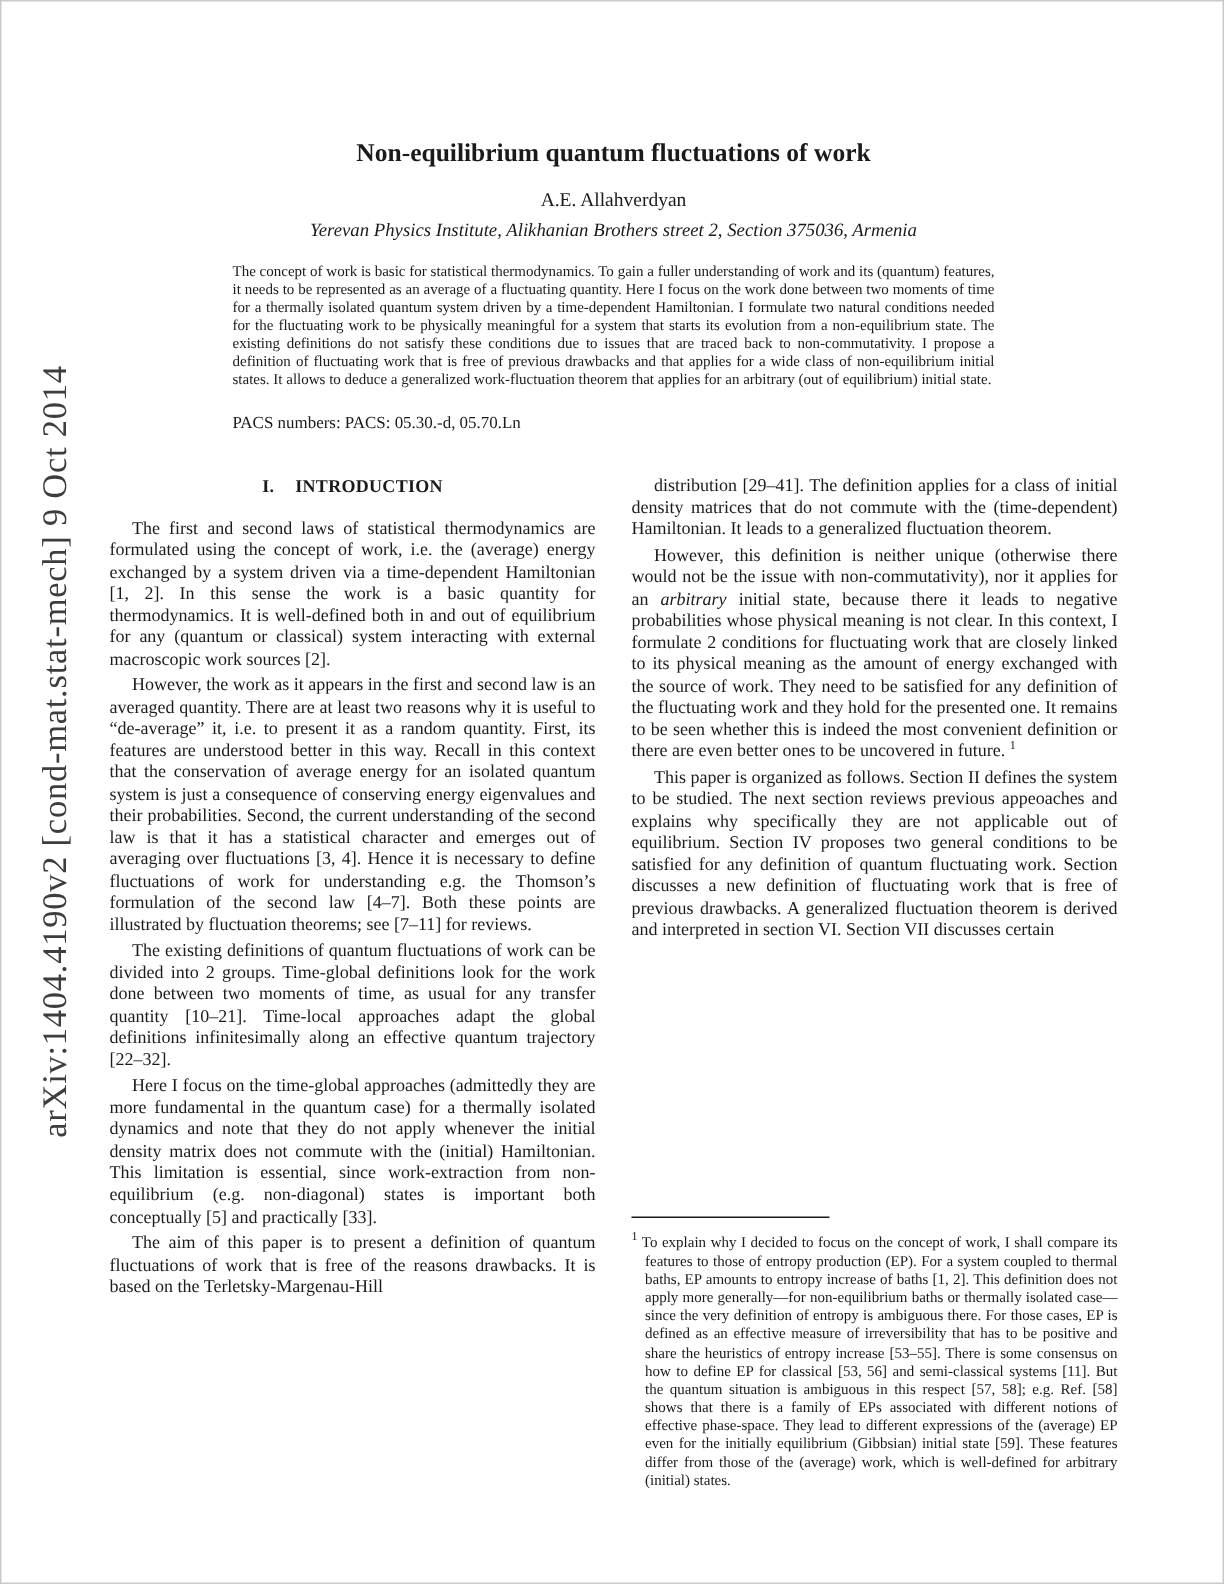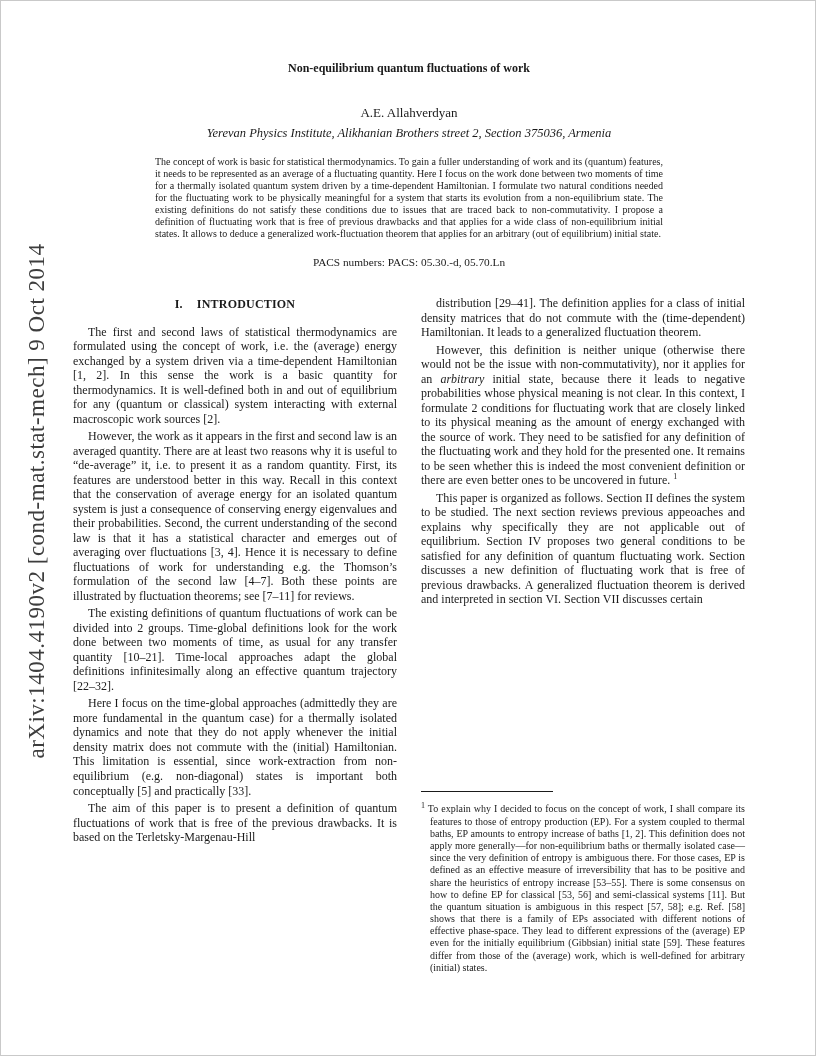--- a/index.html
+++ b/index.html
@@ -25,46 +25,47 @@
     color: #3d3d3d;
     letter-spacing: 0.5px;
   }
   .content {
     position: absolute;
     left: 72px; top: 60px;
     width: 672px;
   }
   .title {
     text-align: center;
-    font-size: 12px;
+    font-size: 17px;
     font-weight: bold;
+    margin-top: 31px;
   }
   .author {
     text-align: center;
     font-size: 13px;
-    margin-top: 29px;
+    margin-top: 13px;
   }
   .affiliation {
     text-align: center;
     font-size: 12.5px;
     font-style: italic;
     margin-top: 5px;
   }
   .abstract {
     width: 508px;
     margin: 15px auto 0 auto;
     font-size: 10px;
     line-height: 1.2;
     text-align: justify;
   }
   .pacs {
     width: 508px;
     margin: 16px auto 0 auto;
     font-size: 11.3px;
-    text-align: center;
+    text-align: left;
   }
   .columns {
     display: flex;
     gap: 24px;
     margin-top: 28px;
     height: 678px;
   }
   .column {
     width: 324px;
     font-size: 12px;
@@ -129,21 +130,21 @@
     <div class="columns">
 
       <div class="column">
         <h2 class="section-heading">
           <span>I.</span><span class="heading-text">INTRODUCTION</span>
         </h2>
         <p class="body-par">The first and second laws of statistical thermodynamics are formulated using the concept of work, i.e. the (average) energy exchanged by a system driven via a time-dependent Hamiltonian [1, 2]. In this sense the work is a basic quantity for thermodynamics. It is well-defined both in and out of equilibrium for any (quantum or classical) system interacting with external macroscopic work sources [2].</p>
         <p class="body-par">However, the work as it appears in the first and second law is an averaged quantity. There are at least two reasons why it is useful to “de-average” it, i.e. to present it as a random quantity. First, its features are understood better in this way. Recall in this context that the conservation of average energy for an isolated quantum system is just a consequence of conserving energy eigenvalues and their probabilities. Second, the current understanding of the second law is that it has a statistical character and emerges out of averaging over fluctuations [3, 4]. Hence it is necessary to define fluctuations of work for understanding e.g. the Thomson’s formulation of the second law [4–7]. Both these points are illustrated by fluctuation theorems; see [7–11] for reviews.</p>
         <p class="body-par">The existing definitions of quantum fluctuations of work can be divided into 2 groups. Time-global definitions look for the work done between two moments of time, as usual for any transfer quantity [10–21]. Time-local approaches adapt the global definitions infinitesimally along an effective quantum trajectory [22–32].</p>
         <p class="body-par">Here I focus on the time-global approaches (admittedly they are more fundamental in the quantum case) for a thermally isolated dynamics and note that they do not apply whenever the initial density matrix does not commute with the (initial) Hamiltonian. This limitation is essential, since work-extraction from non-equilibrium (e.g. non-diagonal) states is important both conceptually [5] and practically [33].</p>
-        <p class="body-par">The aim of this paper is to present a definition of quantum fluctuations of work that is free of the previous drawbacks. It is based on the Terletsky-Margenau-Hill</p>
+        <p class="body-par">The aim of this paper is to present a definition of quantum fluctuations of work that is free of the reasons drawbacks. It is based on the Terletsky-Margenau-Hill</p>
       </div>
 
       <div class="column">
         <p class="body-par">distribution [29–41]. The definition applies for a class of initial density matrices that do not commute with the (time-dependent) Hamiltonian. It leads to a generalized fluctuation theorem.</p>
         <p class="body-par">
           <span>However, this definition is neither unique (otherwise there would not be the issue with non-commutativity), nor it applies for an </span><em>arbitrary</em><span> initial state, because there it leads to negative probabilities whose physical meaning is not clear. In this context, I formulate 2 conditions for fluctuating work that are closely linked to its physical meaning as the amount of energy exchanged with the source of work. They need to be satisfied for any definition of the fluctuating work and they hold for the presented one. It remains to be seen whether this is indeed the most convenient definition or there are even better ones to be uncovered in future. </span><sup>1</sup>
         </p>
         <p class="body-par">This paper is organized as follows. Section II defines the system to be studied. The next section reviews previous appeoaches and explains why specifically they are not applicable out of equilibrium. Section IV proposes two general conditions to be satisfied for any definition of quantum fluctuating work. Section discusses a new definition of fluctuating work that is free of previous drawbacks. A generalized fluctuation theorem is derived and interpreted in section VI. Section VII discusses certain</p>
 
         <div class="footnote">

